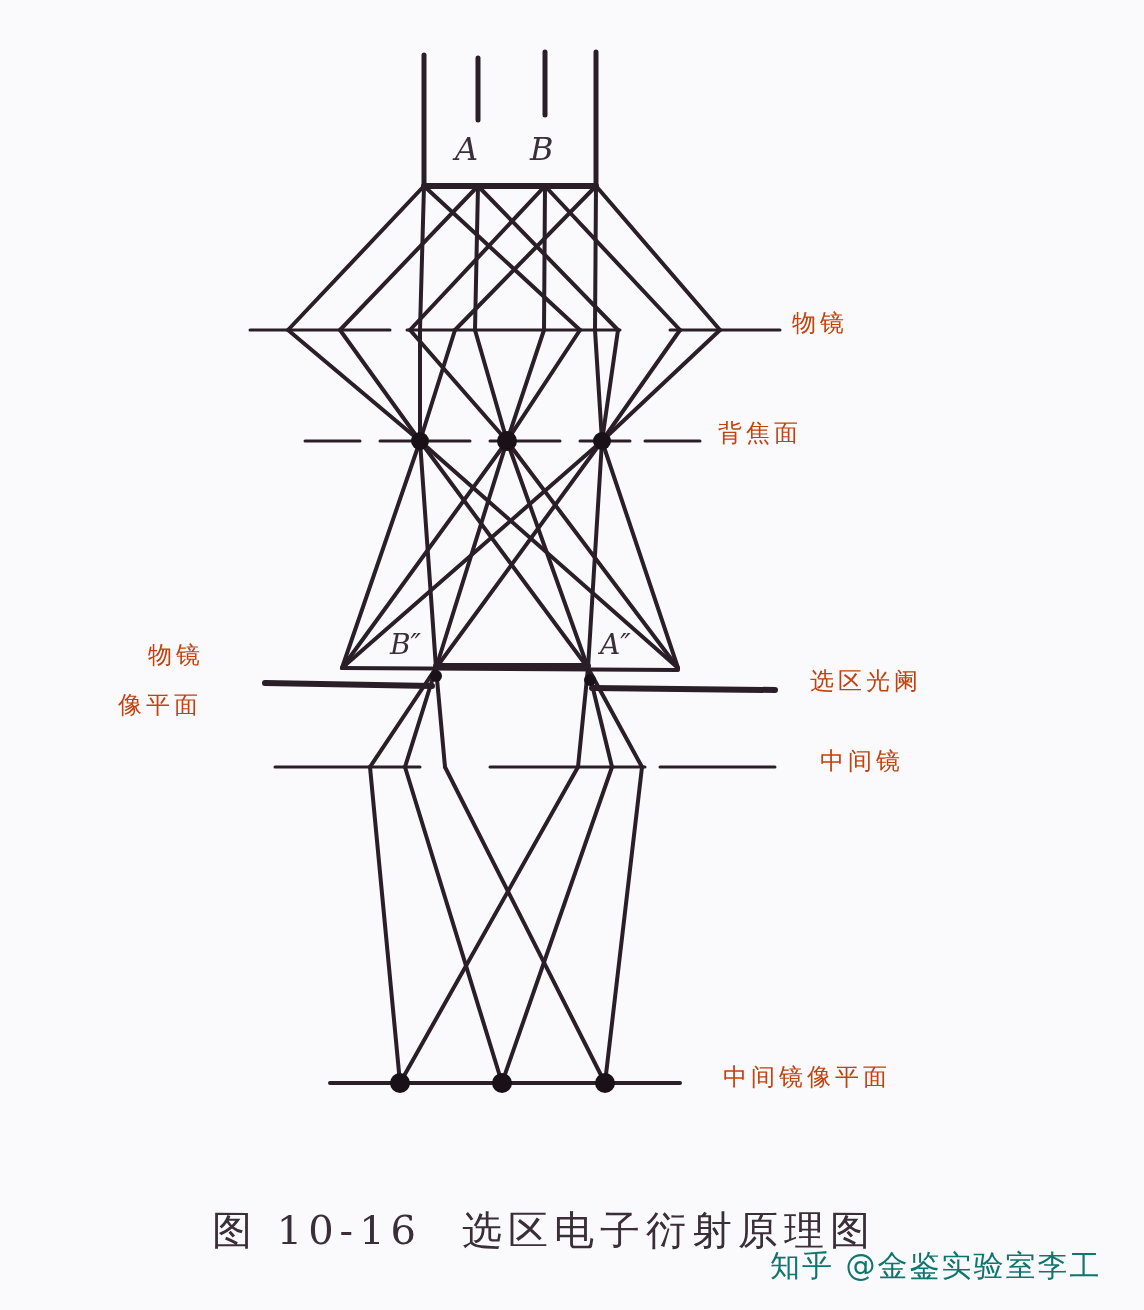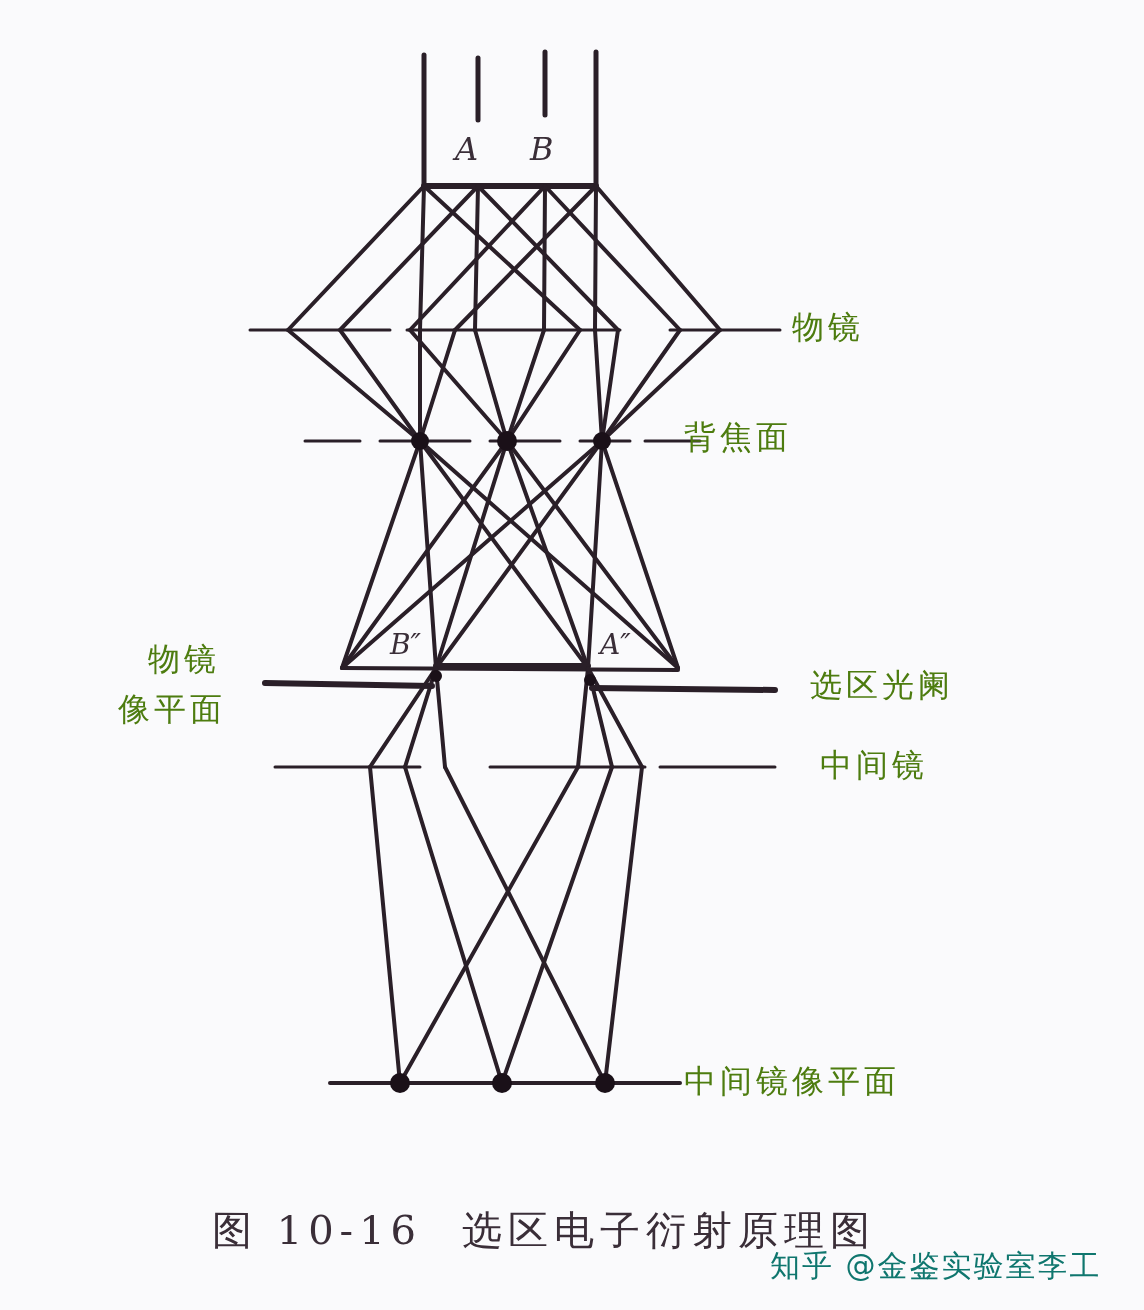--- a/index.html
+++ b/index.html
@@ -1,20 +1,20 @@
 <!DOCTYPE html>
 <html><head>
   <meta charset="utf-8">
   <style>
     html, body { margin: 0; padding: 0; background: #fafafc; }
     body { width: 1144px; height: 1310px; position: relative; overflow: hidden;
            font-family: "DejaVu Sans", sans-serif; color: #2a1f28; }
     #diagram { position: absolute; left: 0; top: 0; }
-    .label { position: absolute; font-family: Liberation Sans, sans-serif; font-size: 32px;
-             letter-spacing: 4px; color: #4d7c0f; white-space: nowrap; line-height: 1.1; }
+    .label { position: absolute; font-family: Liberation Sans, sans-serif; font-size: 24px;
+             letter-spacing: 4px; color: #c2410c; white-space: nowrap; line-height: 1.1; }
     .pt-label { position: absolute; font-family: "DejaVu Serif", serif; font-style: italic;
                 font-size: 32px; color: #3a2e38; }
     .caption { position: absolute; left: 212px; top: 1203px; font-size: 40px; letter-spacing: 6px;
                color: #3a2e38; font-family: "DejaVu Serif", serif; white-space: nowrap; }
     .caption .num { margin-right: 40px; }
     .watermark { position: absolute; left: 770px; top: 1246px; font-size: 30px; color: #0f766e;
                  letter-spacing: 2px; white-space: nowrap; }
   </style>
 </head>
 <body>
@@ -136,24 +136,24 @@
     <circle cx="605" cy="1083" r="10"></circle>
   </g>
 </svg>
 
 <div class="pt-label" style="left:455px;top:130px;">A</div>
 <div class="pt-label" style="left:530px;top:130px;">B</div>
 <div class="pt-label" style="left:390px;top:628px;font-size:28px;">B″</div>
 <div class="pt-label" style="left:600px;top:628px;font-size:28px;">A″</div>
 
 <div class="label" style="left:792px;top:310px;">物镜</div>
-<div class="label" style="left:684px;top:420px;">背焦面</div>
+<div class="label" style="left:718px;top:420px;">背焦面</div>
 <div class="label" style="left:148px;top:642px;">物镜</div>
 <div class="label" style="left:118px;top:692px;text-align:right;">像平面</div>
 <div class="label" style="left:790px;top:668px;margin-left:20px;">选区光阑</div>
 <div class="label" style="left:820px;top:748px;">中间镜</div>
-<div class="label" style="left:684px;top:1064px;">中间镜像平面</div>
+<div class="label" style="left:723px;top:1064px;">中间镜像平面</div>
 
 <div class="caption">
   <span class="num">图 10-16</span><span>选区电子衍射原理图</span>
 </div>
 
 <div class="watermark">知乎 @金鉴实验室李工</div>
 
 </body></html>

